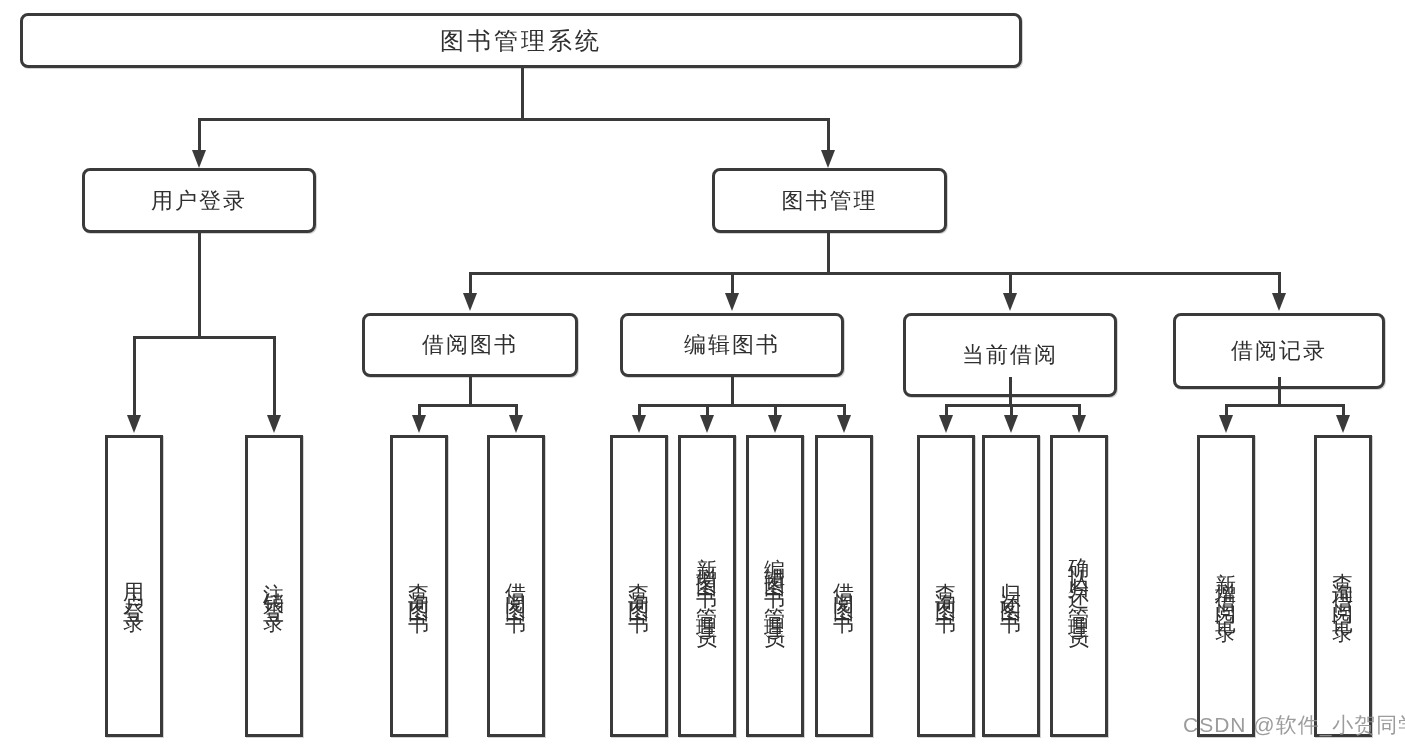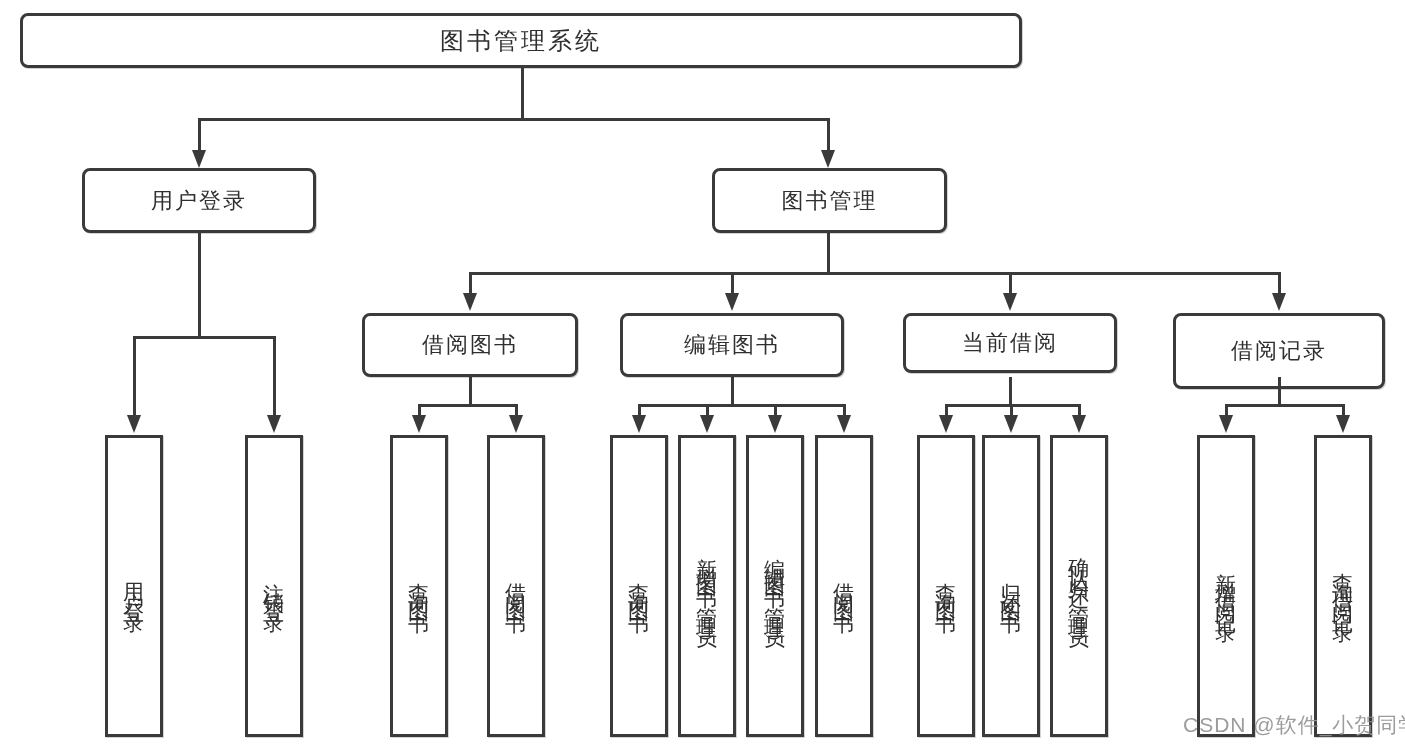--- a/index.html
+++ b/index.html
@@ -68,21 +68,21 @@
   </div>
 
   <div class="node h" style="left:362px;top:313px;width:216px;height:64px;">
     <span>借阅图书</span>
   </div>
 
   <div class="node h" style="left:620px;top:313px;width:224px;height:64px;">
     <span>编辑图书</span>
   </div>
 
-  <div class="node h" style="left:903px;top:313px;width:214px;height:60px;">
+  <div class="node h" style="left:903px;top:313px;width:214px;height:84px;">
     <span>当前借阅</span>
   </div>
 
   <div class="node h" style="left:1173px;top:313px;width:212px;height:76px;">
     <span>借阅记录</span>
   </div>
 
   <div class="node v" style="left:105px;top:435px;width:58px;height:302px;">
     <span>用户登录</span>
   </div>

